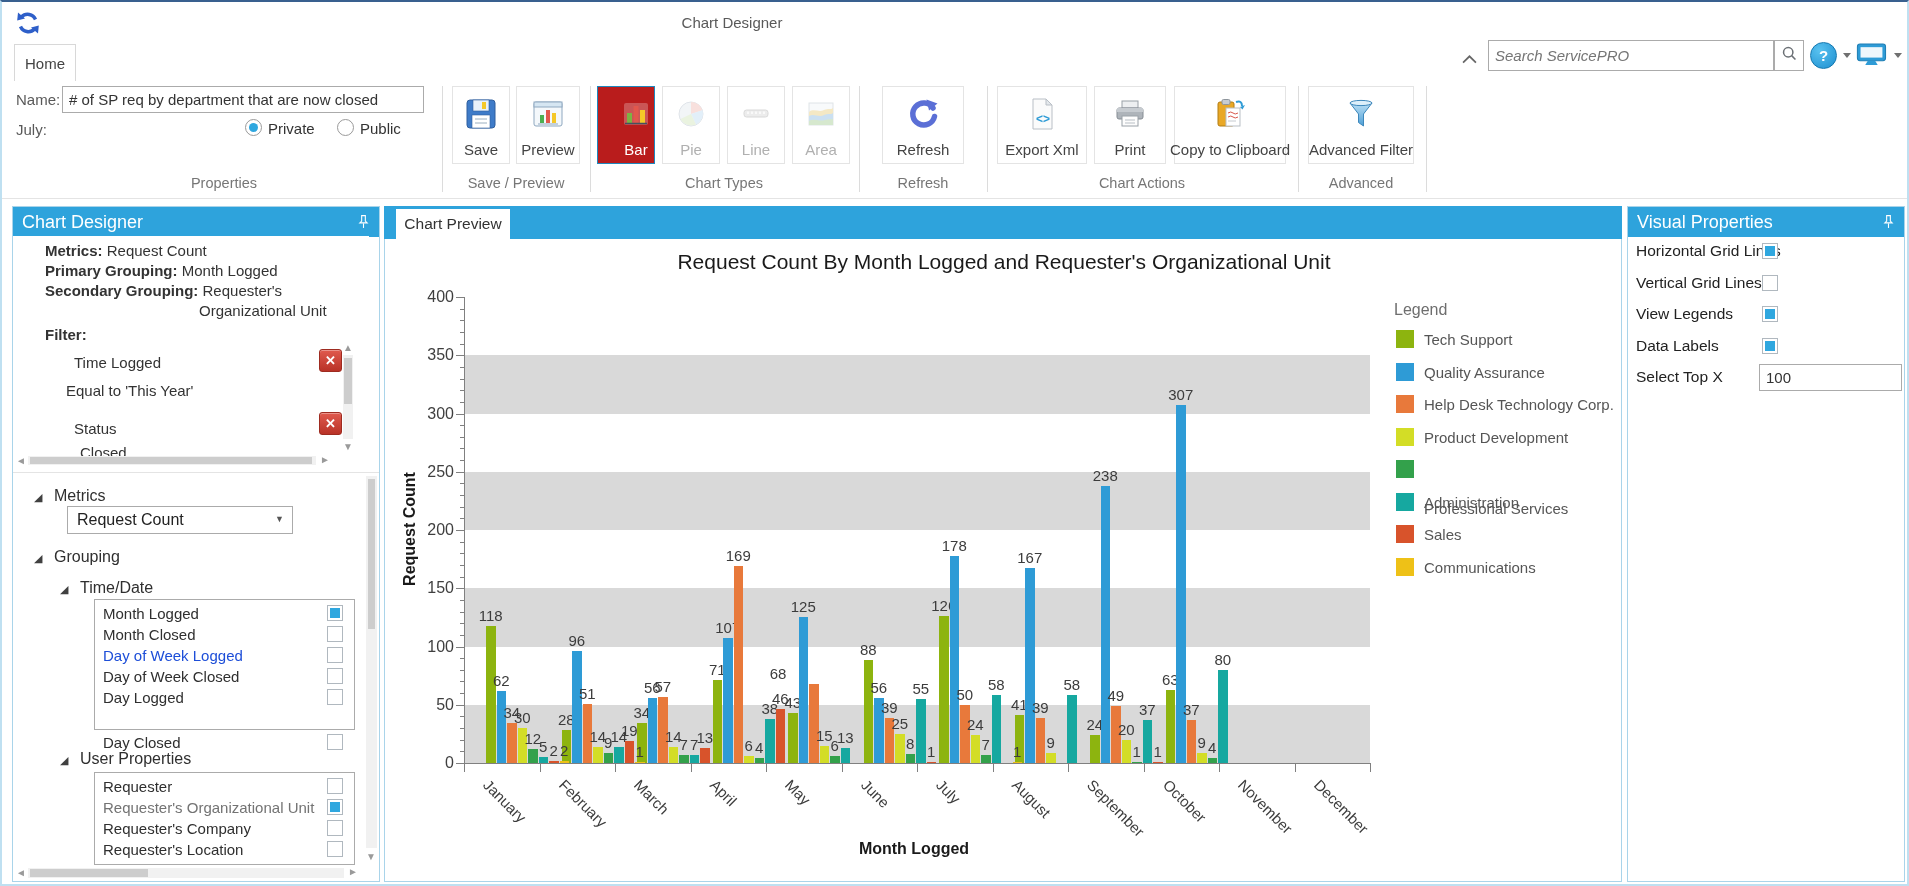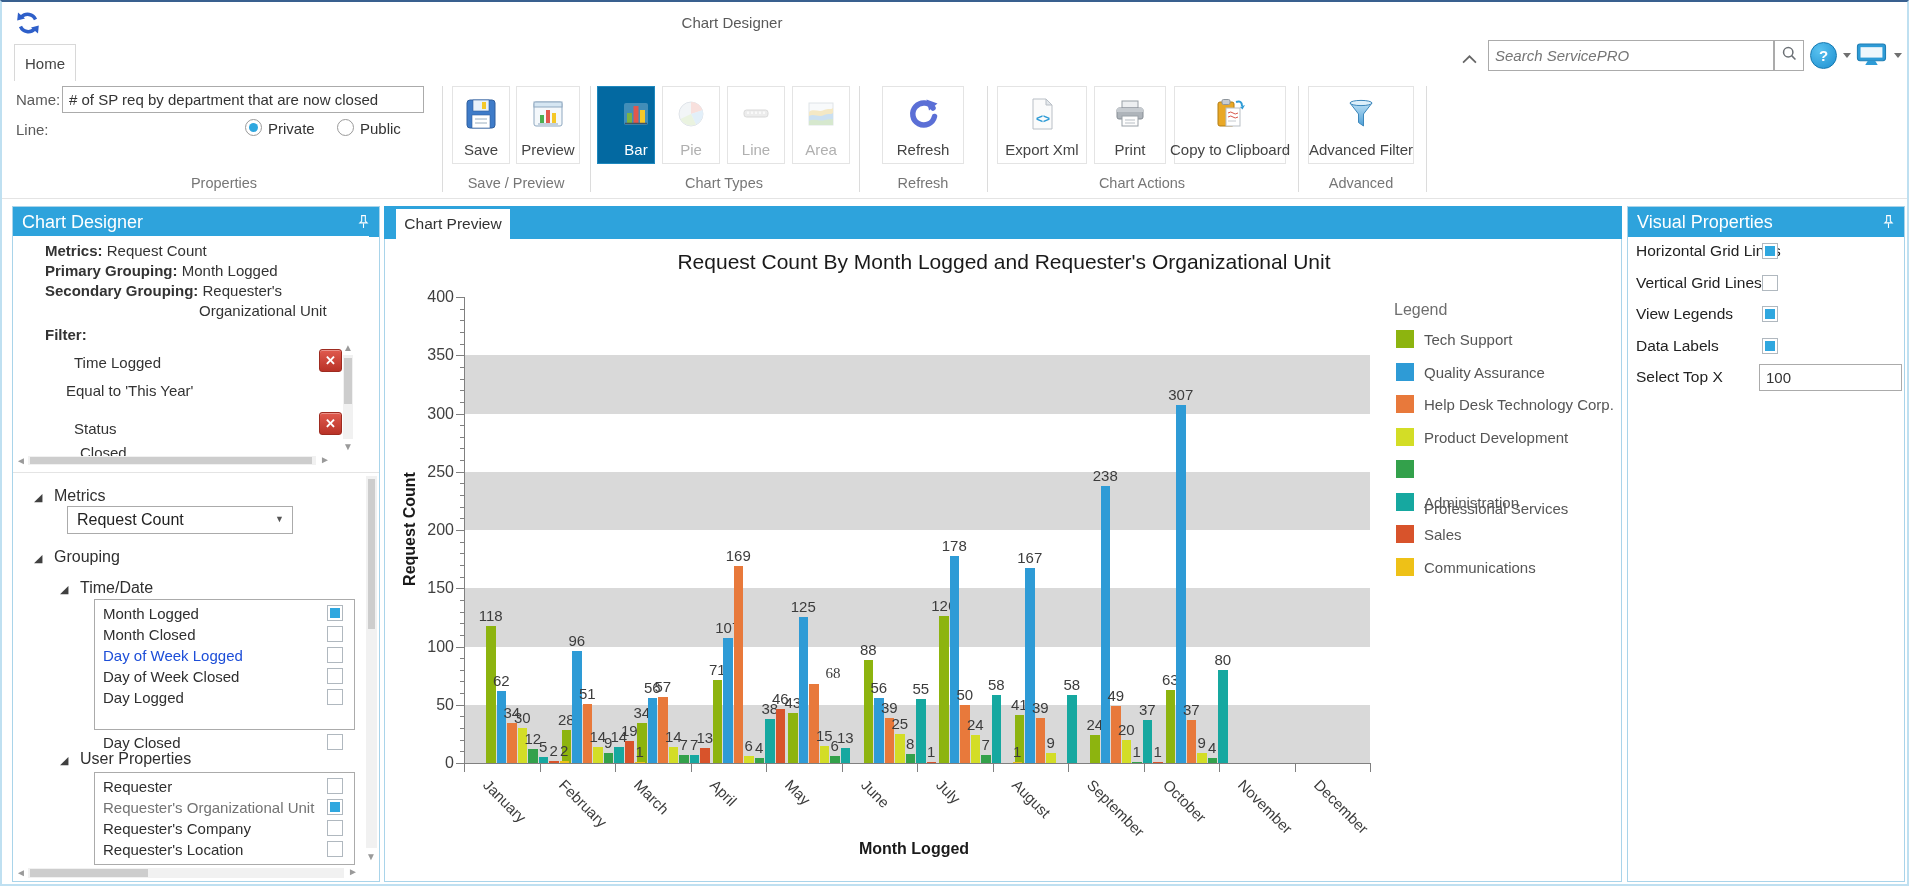--- a/index.html
+++ b/index.html
@@ -9,21 +9,21 @@
   .abs{position:absolute;}
   .lbl{position:absolute;white-space:nowrap;}
   
   .tab-home{position:absolute;left:12px;top:42px;width:60px;height:36px;background:#fff;
             border:1px solid #d8d8d8;border-bottom:none;display:flex;align-items:center;justify-content:center;
             font-size:15px;color:#444;}
   .rbtn{position:absolute;top:84px;display:flex;flex-direction:column;align-items:center;
         border:1px solid #e4e4e4;background:#fff;height:78px;box-sizing:border-box;}
   .rbtn .ric{margin-top:7px;height:40px;display:flex;align-items:center;justify-content:center;}
   .rbtn .rlb{margin-top:auto;margin-bottom:5px;font-size:15px;color:#444;white-space:nowrap;}
-  .rbtn.sel{background:#0369a1;border-color:#1e88be;padding-left:20px;}
+  .rbtn.sel{background:#b91c1c;border-color:#1e88be;padding-left:20px;}
   .rbtn.sel .rlb{color:#fff;}
   .rbtn.dis .rlb{color:#b0b0b0;}
   .gsep{position:absolute;top:84px;width:1px;height:106px;background:#dcdcdc;}
   .glabel{position:absolute;top:173px;width:200px;text-align:center;font-size:14.5px;color:#767676;}
   .ribbon-divider{position:absolute;left:0;top:196px;width:1909px;height:1px;background:#e4e4e4;}
   
   .tinput{position:absolute;border:1px solid #ababab;background:#fff;font-size:15px;color:#333;
           font-family:"Liberation Sans",sans-serif;padding:0 6px;box-sizing:border-box;}
   .radio{position:absolute;width:17px;height:17px;border-radius:50%;border:1px solid #9a9a9a;background:#fff;box-sizing:border-box;}
   .radio.on::after{content:"";position:absolute;inset:3px;border-radius:50%;background:#2fa7df;}
@@ -94,21 +94,21 @@
     <svg width="32" height="25" viewBox="0 0 30 24">
       <rect x="1" y="1" width="27" height="16" rx="2.5" fill="#2e9bd6" stroke="#1f7fb5"></rect>
       <rect x="4" y="4" width="21" height="10" fill="#ffffff" opacity="0.92"></rect>
       <path d="M11 17 l-2.5 4 h12 l-2.5 -4 z" fill="#2e9bd6"></path>
     </svg>
   </span>
   <span class="caret" style="left:1892px;top:51px"></span>
 
   <div class="lbl" style="left:14px;top:89px;font-size:15px;color:#595959">Name:</div>
   <input class="tinput" style="left: 60px; top: 84px; width: 362px; height: 27px;" value="# of SP req by department that are now closed">
-  <div class="lbl" style="left:14px;top:119px;font-size:15px;color:#595959">Line:</div>
+  <div class="lbl" style="left:14px;top:119px;font-size:15px;color:#595959">July:</div>
   <span class="radio on" style="left:243px;top:117px"></span>
   <div class="lbl" style="left:266px;top:118px;font-size:15px;color:#333">Private</div>
   <span class="radio" style="left:335px;top:117px"></span>
   <div class="lbl" style="left:358px;top:118px;font-size:15px;color:#333">Public</div>
 
   <div class="rbtn" style="left:450px;width:58px">
     <span class="ric">
       <svg width="34" height="34" viewBox="0 0 34 34">
         <rect x="3" y="3" width="28" height="28" rx="3" fill="#3e7bc8" stroke="#2f5f9e"></rect>
         <rect x="9" y="3" width="16" height="11" fill="#e8f1fa" stroke="#2f5f9e" stroke-width="0.6"></rect>
@@ -488,21 +488,21 @@
       <div class="dlab" style="position: absolute; left: 1156.75px; top: 384.345px;">307</div>
       <div class="bar" style="position: absolute; left: 505px; top: 721.39px; width: 9.5px; height: 39.61px; background: rgb(232, 121, 59);"></div>
       <div class="dlab" style="position: absolute; left: 487.75px; top: 702.39px;">34</div>
       <div class="bar" style="position: absolute; left: 580.5px; top: 701.585px; width: 9.5px; height: 59.415px; background: rgb(232, 121, 59);"></div>
       <div class="dlab" style="position: absolute; left: 563.25px; top: 682.585px;">51</div>
       <div class="bar" style="position: absolute; left: 656px; top: 694.595px; width: 9.5px; height: 66.405px; background: rgb(232, 121, 59);"></div>
       <div class="dlab" style="position: absolute; left: 638.75px; top: 675.595px;">57</div>
       <div class="bar" style="position: absolute; left: 731.5px; top: 564.115px; width: 9.5px; height: 196.885px; background: rgb(232, 121, 59);"></div>
       <div class="dlab" style="position: absolute; left: 714.25px; top: 545.115px;">169</div>
       <div class="bar" style="position: absolute; left: 807px; top: 681.78px; width: 9.5px; height: 79.22px; background: rgb(232, 121, 59);"></div>
-      <div class="dlab" style="position: absolute; left: 809px; top: 662.78px; font-family: Liberation Serif, serif;">68</div>
+      <div class="dlab" style="position: absolute; left: 754px; top: 662.78px;">68</div>
       <div class="bar" style="position: absolute; left: 882.5px; top: 715.565px; width: 9.5px; height: 45.435px; background: rgb(232, 121, 59);"></div>
       <div class="dlab" style="position: absolute; left: 865.25px; top: 696.565px;">39</div>
       <div class="bar" style="position: absolute; left: 958px; top: 702.75px; width: 9.5px; height: 58.25px; background: rgb(232, 121, 59);"></div>
       <div class="dlab" style="position: absolute; left: 940.75px; top: 683.75px;">50</div>
       <div class="bar" style="position: absolute; left: 1033.5px; top: 715.565px; width: 9.5px; height: 45.435px; background: rgb(232, 121, 59);"></div>
       <div class="dlab" style="position: absolute; left: 1016.25px; top: 696.565px;">39</div>
       <div class="bar" style="position: absolute; left: 1109px; top: 703.915px; width: 9.5px; height: 57.085px; background: rgb(232, 121, 59);"></div>
       <div class="dlab" style="position: absolute; left: 1091.75px; top: 684.915px;">49</div>
       <div class="bar" style="position: absolute; left: 1184.5px; top: 717.895px; width: 9.5px; height: 43.105px; background: rgb(232, 121, 59);"></div>
       <div class="dlab" style="position: absolute; left: 1167.25px; top: 698.895px;">37</div>

